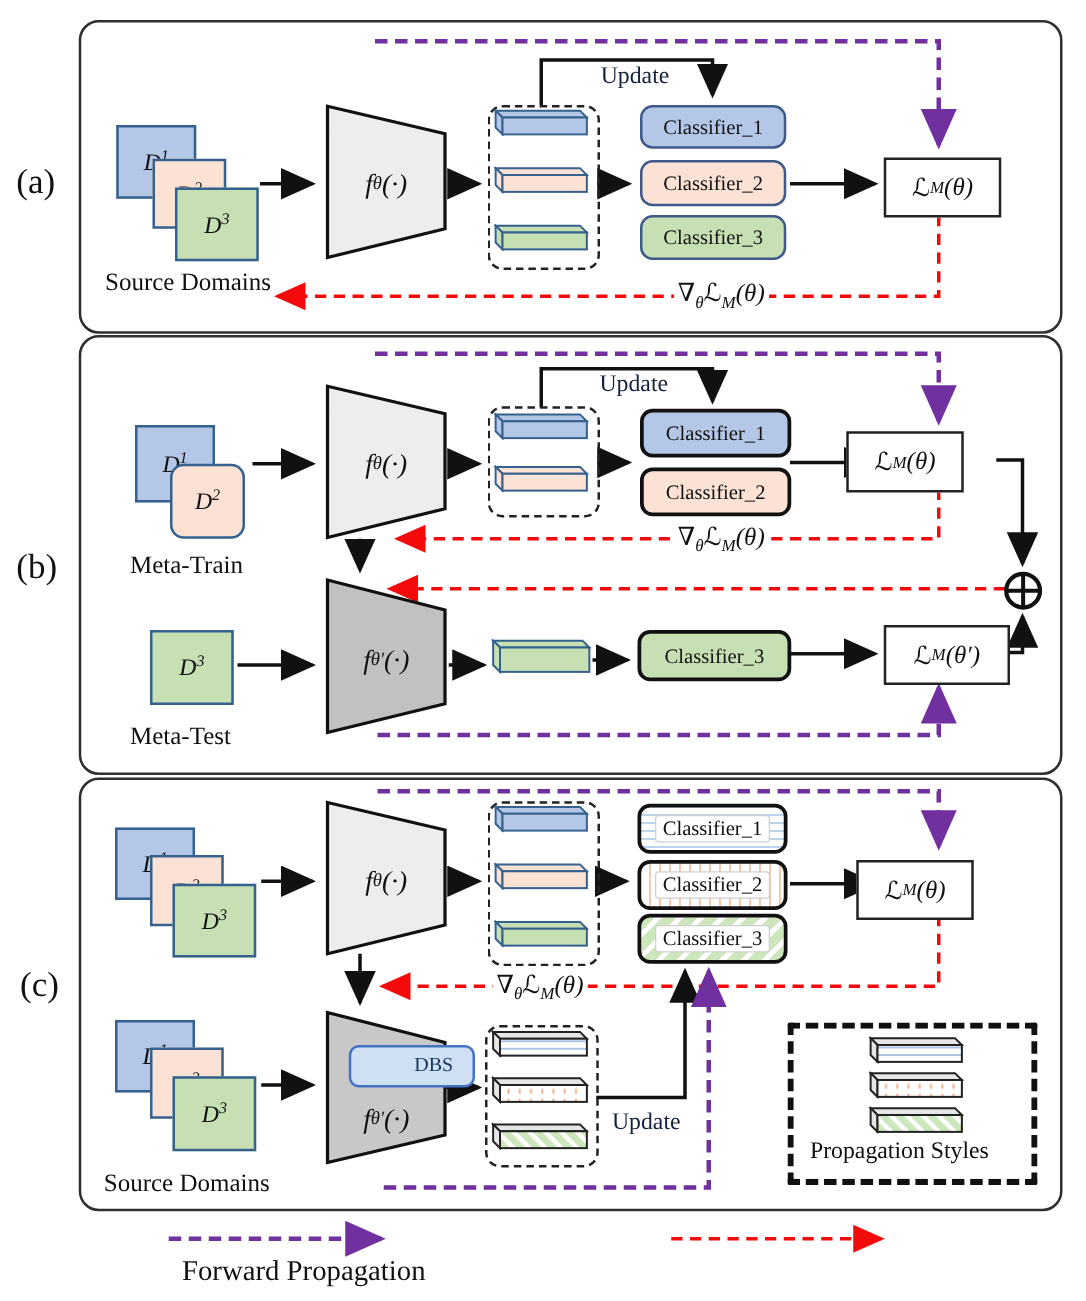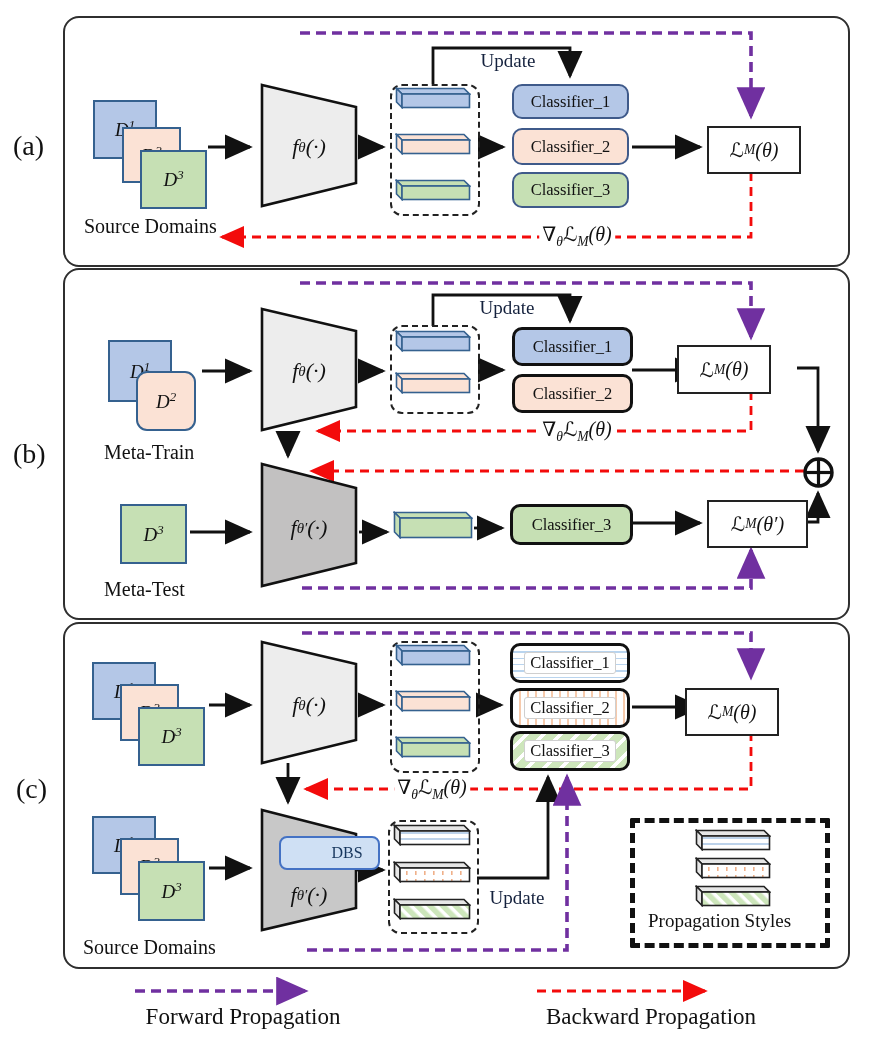--- a/index.html
+++ b/index.html
@@ -310,15 +310,14 @@
         <rect x="7" y="7" width="67.5" height="13.5" fill="url(#patDots)" stroke="#222" stroke-width="1.6"></rect>
       </svg></span>
   <span class="bar3d" style="left:695px;top:885px;width:76px;height:22px;"><svg width="76" height="22" viewBox="0 0 76 22">
         <polygon points="7,7 1.5,1.5 69,1.5 74.5,7" fill="#e6e6e6" stroke="#222" stroke-width="1.6"></polygon>
         <polygon points="1.5,1.5 7,7 7,20.5 1.5,15" fill="#e6e6e6" stroke="#222" stroke-width="1.6"></polygon>
         <rect x="7" y="7" width="67.5" height="13.5" fill="url(#patHatch)" stroke="#222" stroke-width="1.6"></rect>
       </svg></span>
   <div class="caption" style="left:648px;top:910px;font-size:19px;">Propagation Styles</div>
 
   <div class="leg-text" style="left:243px;top:1004px;">Forward Propagation</div>
-  <div class="leg-text" style="left:651px;top:1004px;">Backward Propagation</div>
 
 </div>
 
 </body></html>

